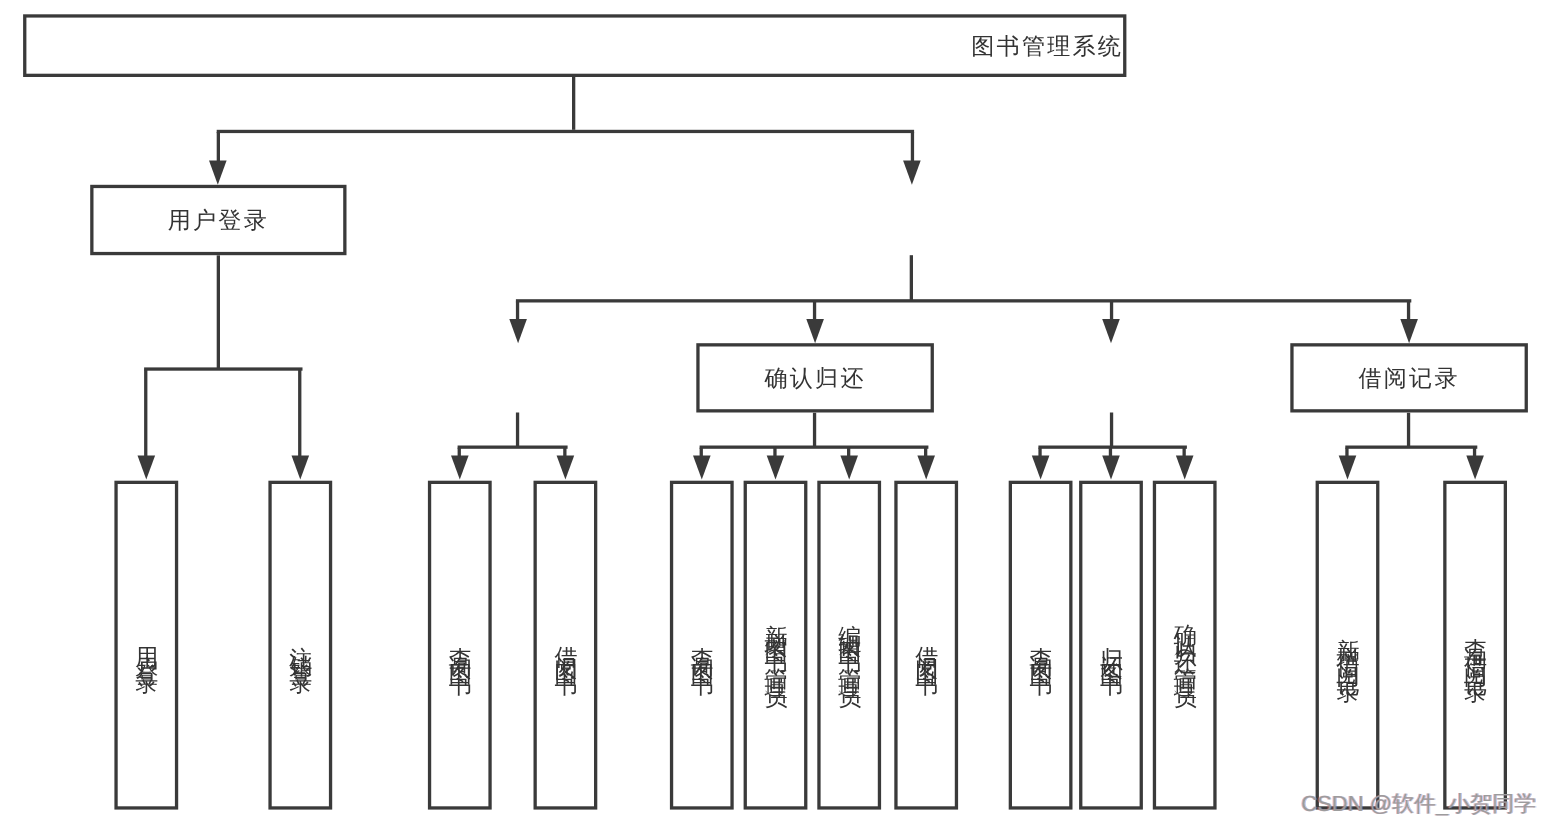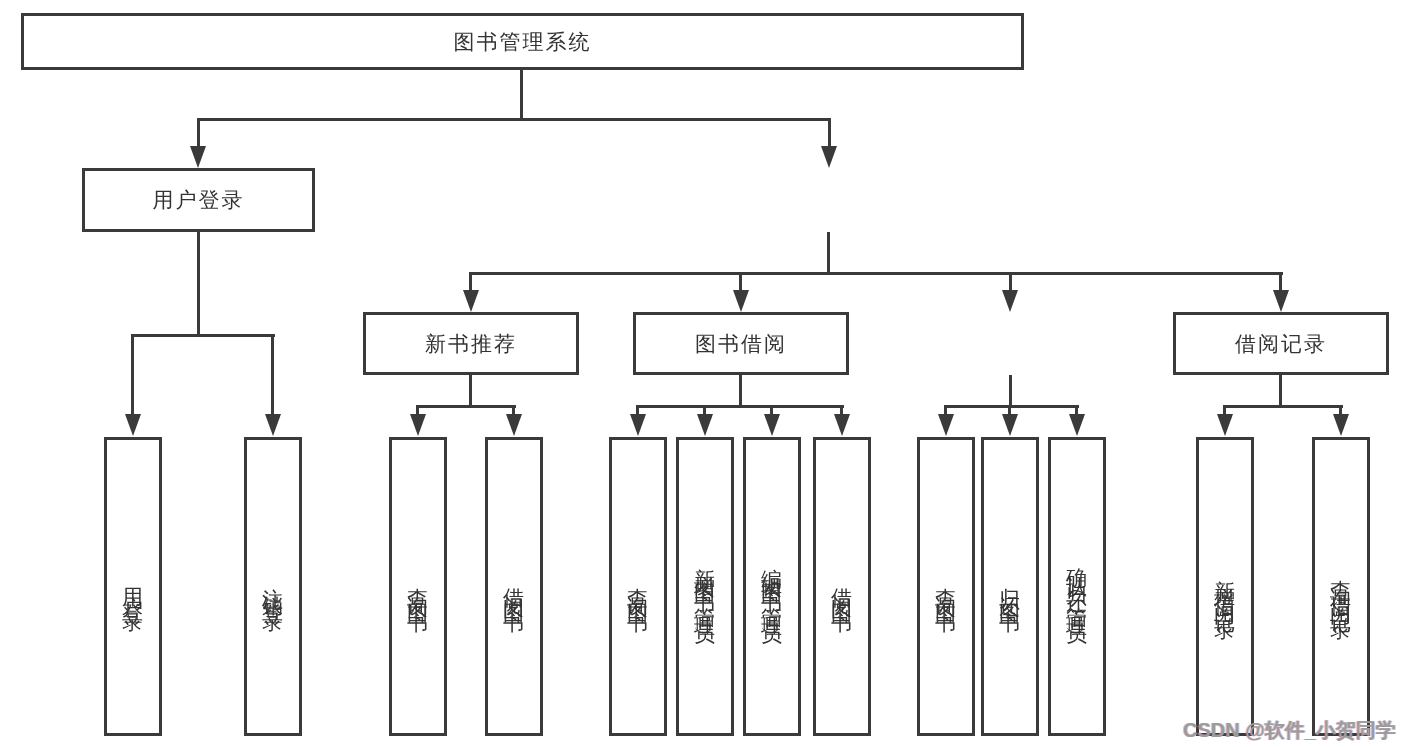--- a/index.html
+++ b/index.html
@@ -41,21 +41,20 @@
   .vtext{
     writing-mode:vertical-rl;
     text-orientation:mixed;
     font-size:21px;line-height:1;letter-spacing:8px;
     color:var(--text);white-space:nowrap;
   }
   .watermark{
     position:absolute;left:1183px;top:717px;z-index:5;
     font-size:20px;color:#9c9c9c;
     text-shadow:-1px 0 0 rgba(217,106,99,.45),1px 0 0 rgba(108,142,222,.45);
-    font-weight:bold;
   }
 </style>
 </head>
 <body>
 
 <div class="stage">
 
   <div class="vl" style="left:520px;top:70px;height:48px;"></div>
   <div class="hl" style="left:197px;top:118px;width:634px;"></div>
   <div class="vl" style="left:197px;top:120px;height:28px;"></div>
@@ -108,33 +107,30 @@
   <div class="vl" style="left:1075px;top:407px;height:9px;"></div>
   <div class="ar" style="left:1069px;top:414px;"></div>
 
   <div class="vl" style="left:1279px;top:375px;height:32px;"></div>
   <div class="hl" style="left:1223px;top:405px;width:120px;"></div>
   <div class="vl" style="left:1223px;top:407px;height:9px;"></div>
   <div class="ar" style="left:1217px;top:414px;"></div>
   <div class="vl" style="left:1339px;top:407px;height:9px;"></div>
   <div class="ar" style="left:1333px;top:414px;"></div>
 
-  <div class="hnode" style="left:21px;top:13px;width:1003px;height:57px;">
+  <div class="hnode" style="left:21px;top:13px;width:1003px;height:57px;justify-content:flex-end;">
     <span>图书管理系统</span>
   </div>
 
   <div class="hnode" style="left:82px;top:168px;width:233px;height:64px;">
     <span>用户登录</span>
   </div>
 
-  <div class="hnode" style="left:363px;top:312px;width:216px;height:63px;">
-    <span>新书推荐</span>
-  </div>
   <div class="hnode" style="left:633px;top:312px;width:216px;height:63px;">
-    <span>图书借阅</span>
+    <span>确认归还</span>
   </div>
   <div class="hnode" style="left:1173px;top:312px;width:216px;height:63px;">
     <span>借阅记录</span>
   </div>
 
   <div class="leaf" style="left:104px;">
     <span class="vtext">用户登录</span>
   </div>
   <div class="leaf" style="left:244px;">
     <span class="vtext">注销登录</span>

